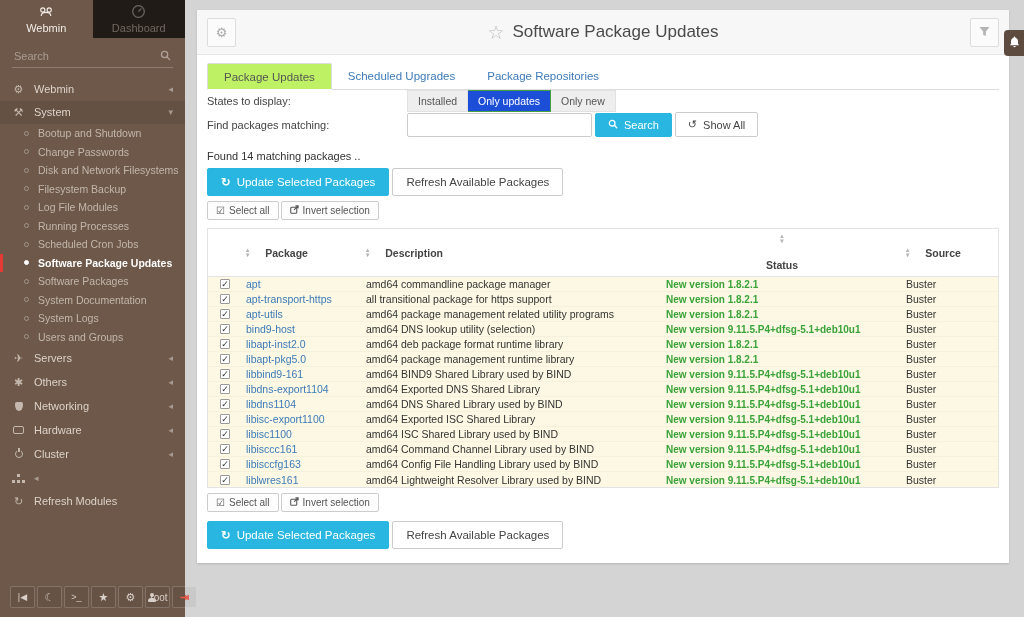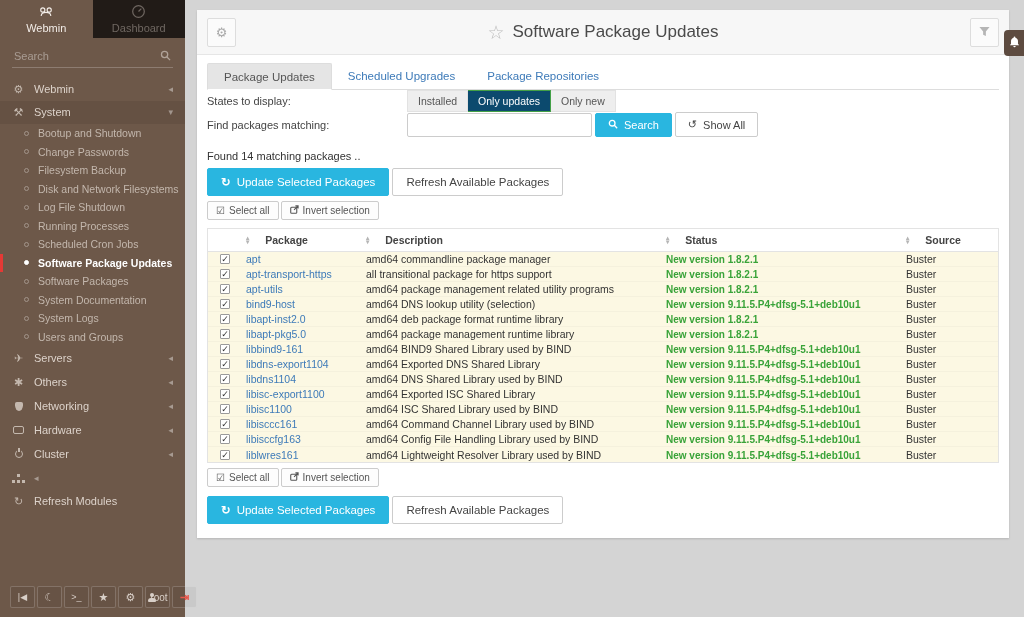--- a/index.html
+++ b/index.html
@@ -47,27 +47,27 @@
   .main { flex:1; position:relative; }
   .panel { margin:10px 15px 0 12px; background:#fff; box-shadow:0 1px 2px rgba(0,0,0,.15); }
   .panel-header { height:45px; background:#f7f7f7; border-bottom:1px solid #e6e6e6; display:flex; align-items:center; padding:0 10px; }
   .hbtn { width:29px; height:29px; border:1px solid #ddd; background:#fbfbfb; border-radius:2px; display:flex; align-items:center; justify-content:center; color:#aaa; cursor:pointer; }
   .ptitle { flex:1; text-align:center; font-size:17px; color:#4a4a4a; display:flex; align-items:center; justify-content:center; gap:8px; }
   .ptitle .star { color:#bcbcbc; font-size:19px; }
   .bell { position:absolute; right:0; top:30px; width:20px; height:26px; background:#5d4b40; border-radius:4px 0 0 4px; display:flex; align-items:center; justify-content:center; cursor:pointer; z-index:5; }
   .content { padding:8px 10px 14px 10px; }
   .tabs { border-bottom:1px solid #ddd; display:flex; }
   .tab { padding:7px 16px 6px 16px; font-size:11.5px; color:#3d7ab8; cursor:pointer; }
-  .tab.active { background:#e5e5e5; border:1px solid #ddd; border-bottom:1px solid #fff; margin-bottom:-1px; color:#555; border-radius:2px 2px 0 0; }
+  .tab.active { background:#bef264; border:1px solid #ddd; border-bottom:1px solid #fff; margin-bottom:-1px; color:#555; border-radius:2px 2px 0 0; }
   .frow { display:flex; align-items:center; margin-top:0; }
   .frow .flabel { width:200px; font-size:11px; color:#444; }
   .btn-group { display:flex; }
   .sbtn { font-size:10.5px; padding:4px 10px; background:#eee; color:#555; border:1px solid #e2e2e2; cursor:pointer; }
   .sbtn + .sbtn { border-left:none; }
-  .sbtn.green { background:#0c4a6e; border-color:#43a047; color:#fff; }
+  .sbtn.green { background:#1d4ed8; border-color:#43a047; color:#fff; }
   .find-input { width:185px; height:24px; border:1px solid #ccc; border-radius:2px; padding:2px 6px; font-size:11px; font-family:"Liberation Sans",sans-serif; outline:none; }
   .btn { font-size:11px; padding:5px 12px; border:1px solid #ccc; background:#fff; color:#444; border-radius:2px; cursor:pointer; display:inline-flex; align-items:center; gap:6px; }
   .btn.cyan { background:#29b6e0; border-color:#29b6e0; color:#fff; }
   .gap2 { margin-left:3px; }
   .found { margin:13px 0 4px 0; font-size:11px; color:#333; }
   .action-row { margin-top:6px; display:flex; }
   .action-row .btn { font-size:11.5px; padding:6px 13px; }
   .sel-row { margin-top:5px; display:flex; }
   .xsbtn { font-size:10px; padding:3px 8px; border:1px solid #ccc; background:#fdfdfd; color:#555; border-radius:2px; cursor:pointer; display:inline-flex; align-items:center; gap:4px; }
   .xsbtn + .xsbtn { margin-left:2px; }
@@ -77,21 +77,21 @@
   .trow { display:flex; align-items:center; }
   .thead { background:#fff; border-bottom:1px solid #e3e3e3; color:#444; font-weight:bold; }
   .thead .tcell { padding:5px 4px; display:flex; align-items:center; gap:16px; cursor:pointer; }
   .sort { display:inline-flex; flex-direction:column; line-height:4.5px; font-size:6.5px; color:#b5b5b5; }
   .tbody .trow { background:#fcf8e3; border-bottom:1px solid #f5f1dd; height:15px; }
   .tbody .trow:last-child { border-bottom:none; }
   .tcell { padding:0 4px; }
   .c-check { width:34px; display:flex; justify-content:center; }
   .c-pkg { width:120px; }
   .c-desc { width:300px; }
-  .c-status { width:240px; }
+  .c-status { width:240px;flex-direction:column; }
   .c-src { flex:1; }
   .pkg-link { color:#3d7ab8; cursor:pointer; }
   .status-txt { color:#39a339; font-weight:bold; font-size:10px; }
   .src-txt, .desc-txt { color:#333; }
   .cbx { width:10px; height:10px; background:#fff; border:1px solid #9a9a9a; border-radius:1px; font-size:9px; line-height:9px; color:#333; text-align:center; cursor:pointer; display:inline-block; }
   .mini-ic { display:inline-flex; }
 </style>
 </head>
 <body>
 
@@ -146,31 +146,31 @@
           <span>Bootup and Shutdown</span>
         </li>
 
         <li>
           <span class="dot"></span>
           <span>Change Passwords</span>
         </li>
 
         <li>
           <span class="dot"></span>
+          <span>Disk and Network Filesystems</span>
+        </li>
+
+        <li>
+          <span class="dot"></span>
           <span>Filesystem Backup</span>
         </li>
 
         <li>
           <span class="dot"></span>
-          <span>Disk and Network Filesystems</span>
-        </li>
-
-        <li>
-          <span class="dot"></span>
-          <span>Log File Shutdown</span>
+          <span>Log File Modules</span>
         </li>
 
 
 
         <li>
           <span class="dot"></span>
           <span>Running Processes</span>
         </li>
 
         <li>

